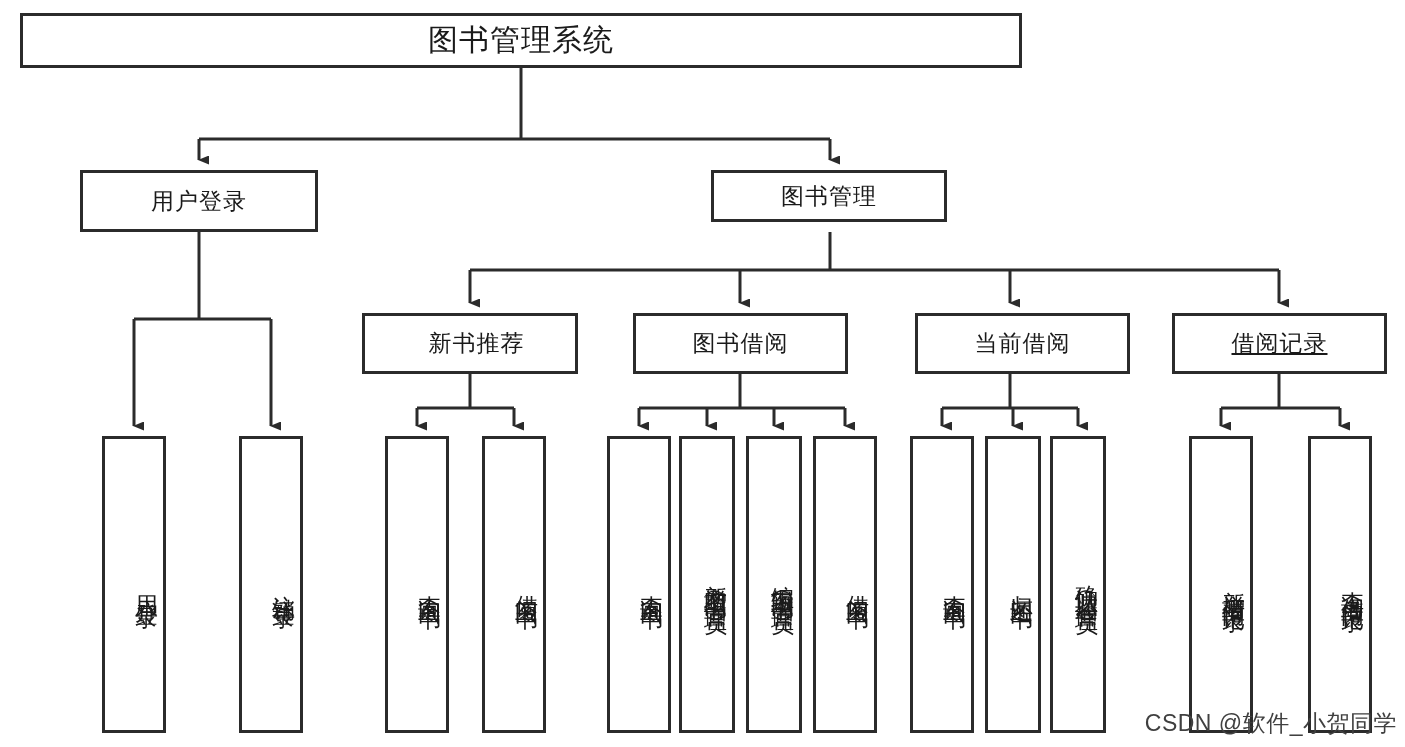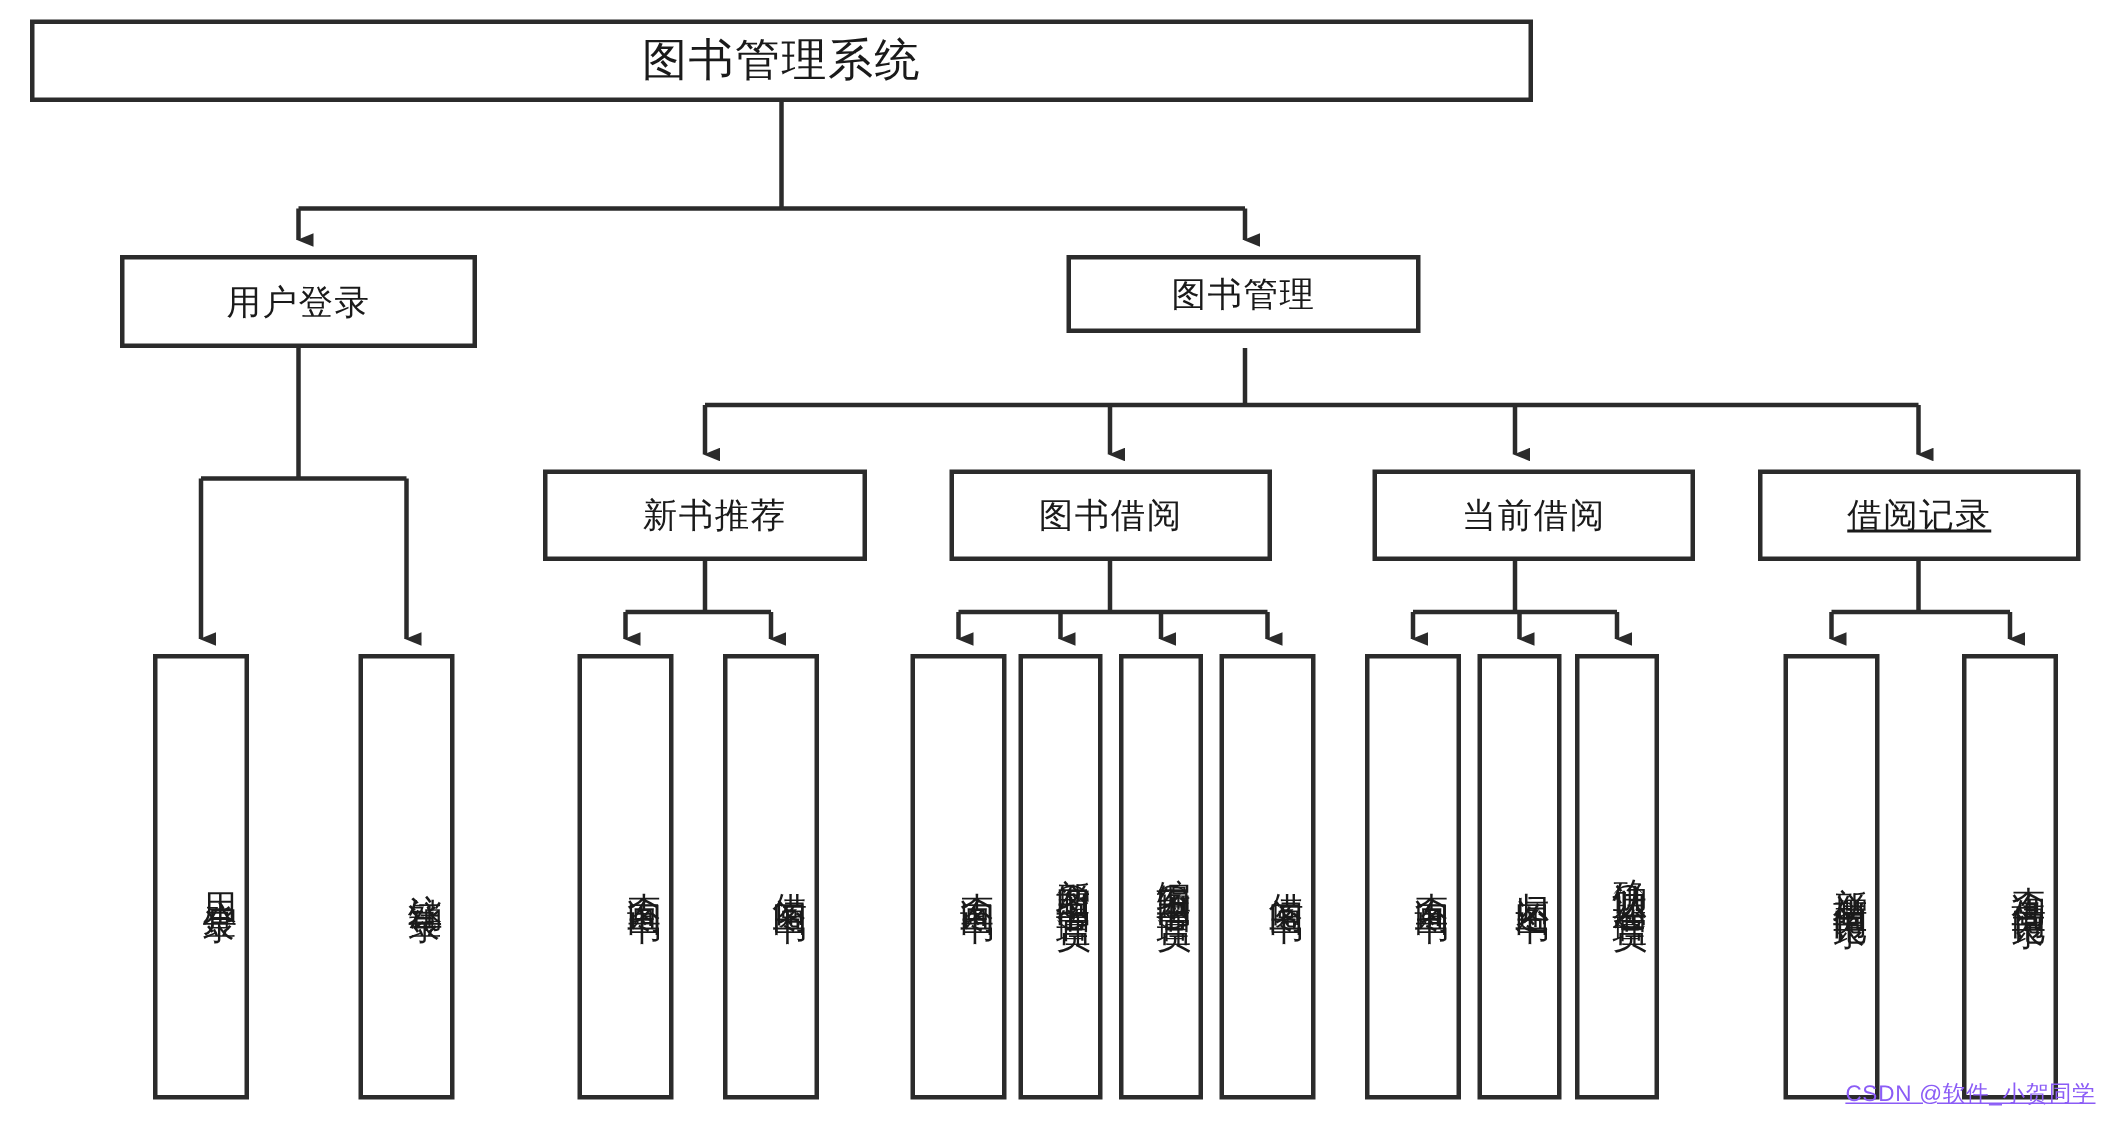--- a/index.html
+++ b/index.html
@@ -54,26 +54,25 @@
     text-orientation: upright;
     display: block;
   }
   .node.root {
     font-size: 30px;
   }
   .watermark {
     position: absolute;
     right: 8px;
     bottom: 8px;
-    font-size: 15px;
-    color: #8b5cf6;
+    font-size: 23px;
+    color: #404040;
     z-index: 6;
     white-space: nowrap;
     letter-spacing: 0.5px;
-    text-decoration: underline;
   }
 </style>
 </head>
 <body>
 
 <div id="canvas">
 
   <svg id="wires" viewBox="0 0 1405 747" xmlns="http://www.w3.org/2000/svg">
     <defs>
       <marker id="arrow" markerWidth="9" markerHeight="11" refX="4.5" refY="10" orient="auto" markerUnits="userSpaceOnUse">

